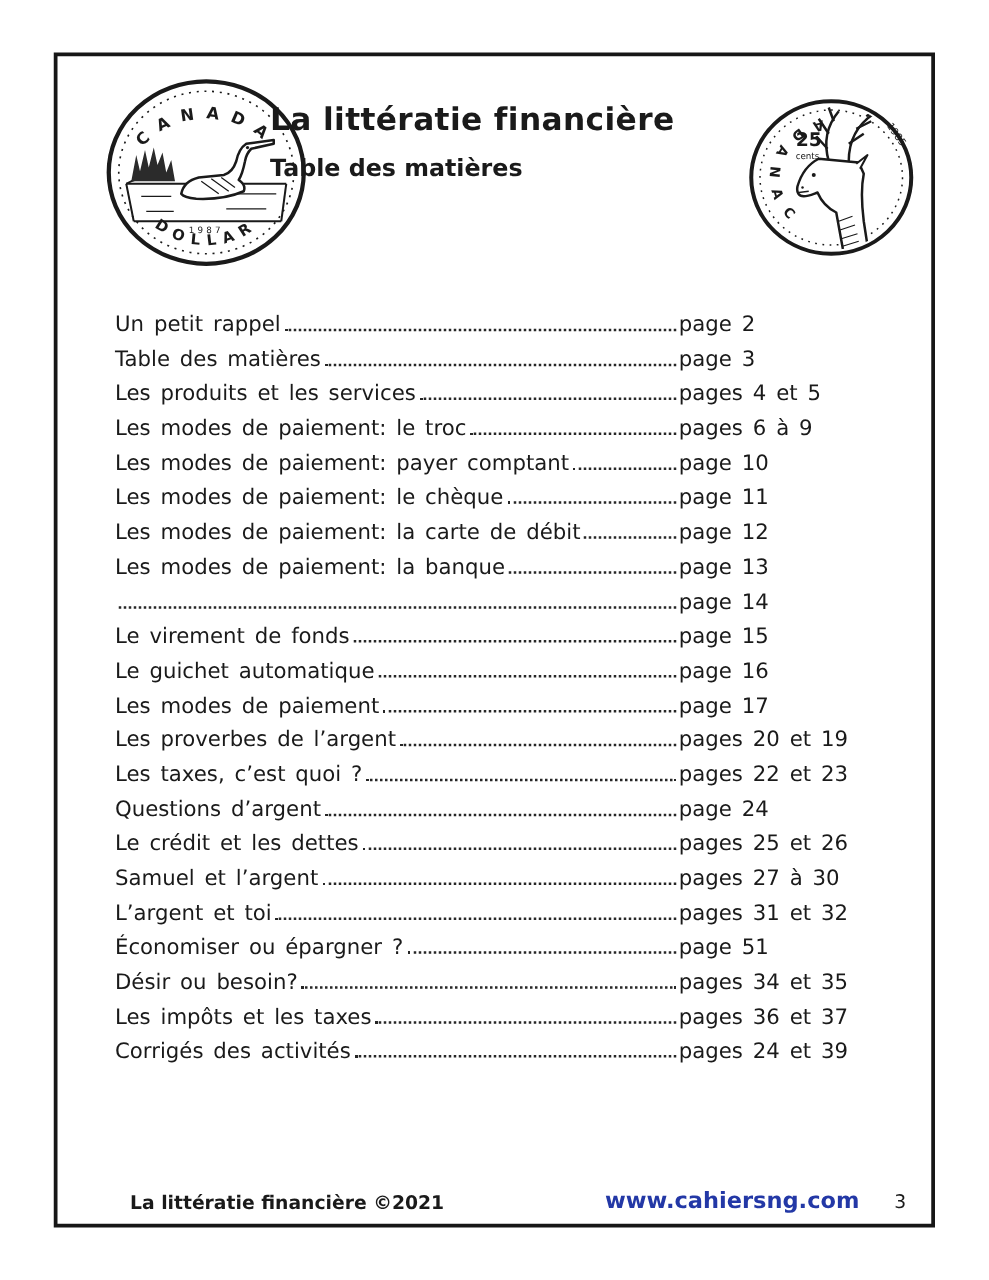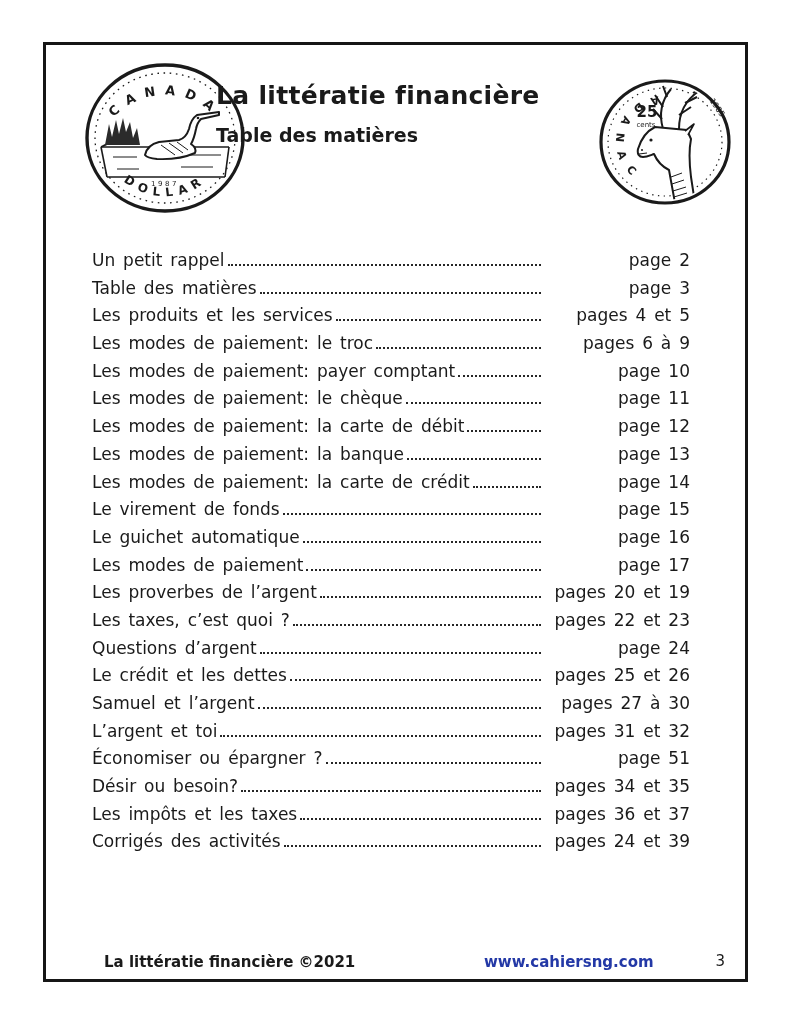--- a/index.html
+++ b/index.html
@@ -67,35 +67,35 @@
   }
   .toc-title { flex: 0 0 auto; }
   .leader {
     flex: 1 1 auto;
     min-width: 6px;
     border-bottom: 2px dotted #262626;
     margin: 0 2px 0 3px;
   }
   .page-label {
     flex: 0 0 147px;
-    text-align: right;
+    text-align: left;
   }
   
   .footer-copyright {
     position: absolute;
     left: 58px;
     bottom: 8px;
     font-size: 15px;
     font-weight: bold;
   }
   .footer-url {
     position: absolute;
     left: 438px;
     bottom: 8px;
-    font-size: 15px;
+    font-size: 18px;
     font-weight: bold;
     color: #2338a6;
   }
   .footer-pagenum {
     position: absolute;
     right: 20px;
     bottom: 9px;
     font-size: 15px;
   }
   svg text { fill: #1a1a1a; }
@@ -223,21 +223,20 @@
         <span class="page-label">page 12</span>
       </div>
 
       <div class="toc-row">
         <span class="toc-title">Les modes de paiement: la banque</span>
         <span class="leader"></span>
         <span class="page-label">page 13</span>
       </div>
 
       <div class="toc-row">
-        <span class="toc-title">Les modes de paiement: la carte de crédit</span>
         <span class="leader"></span>
         <span class="page-label">page 14</span>
       </div>
 
       <div class="toc-row">
         <span class="toc-title">Le virement de fonds</span>
         <span class="leader"></span>
         <span class="page-label">page 15</span>
       </div>
 

